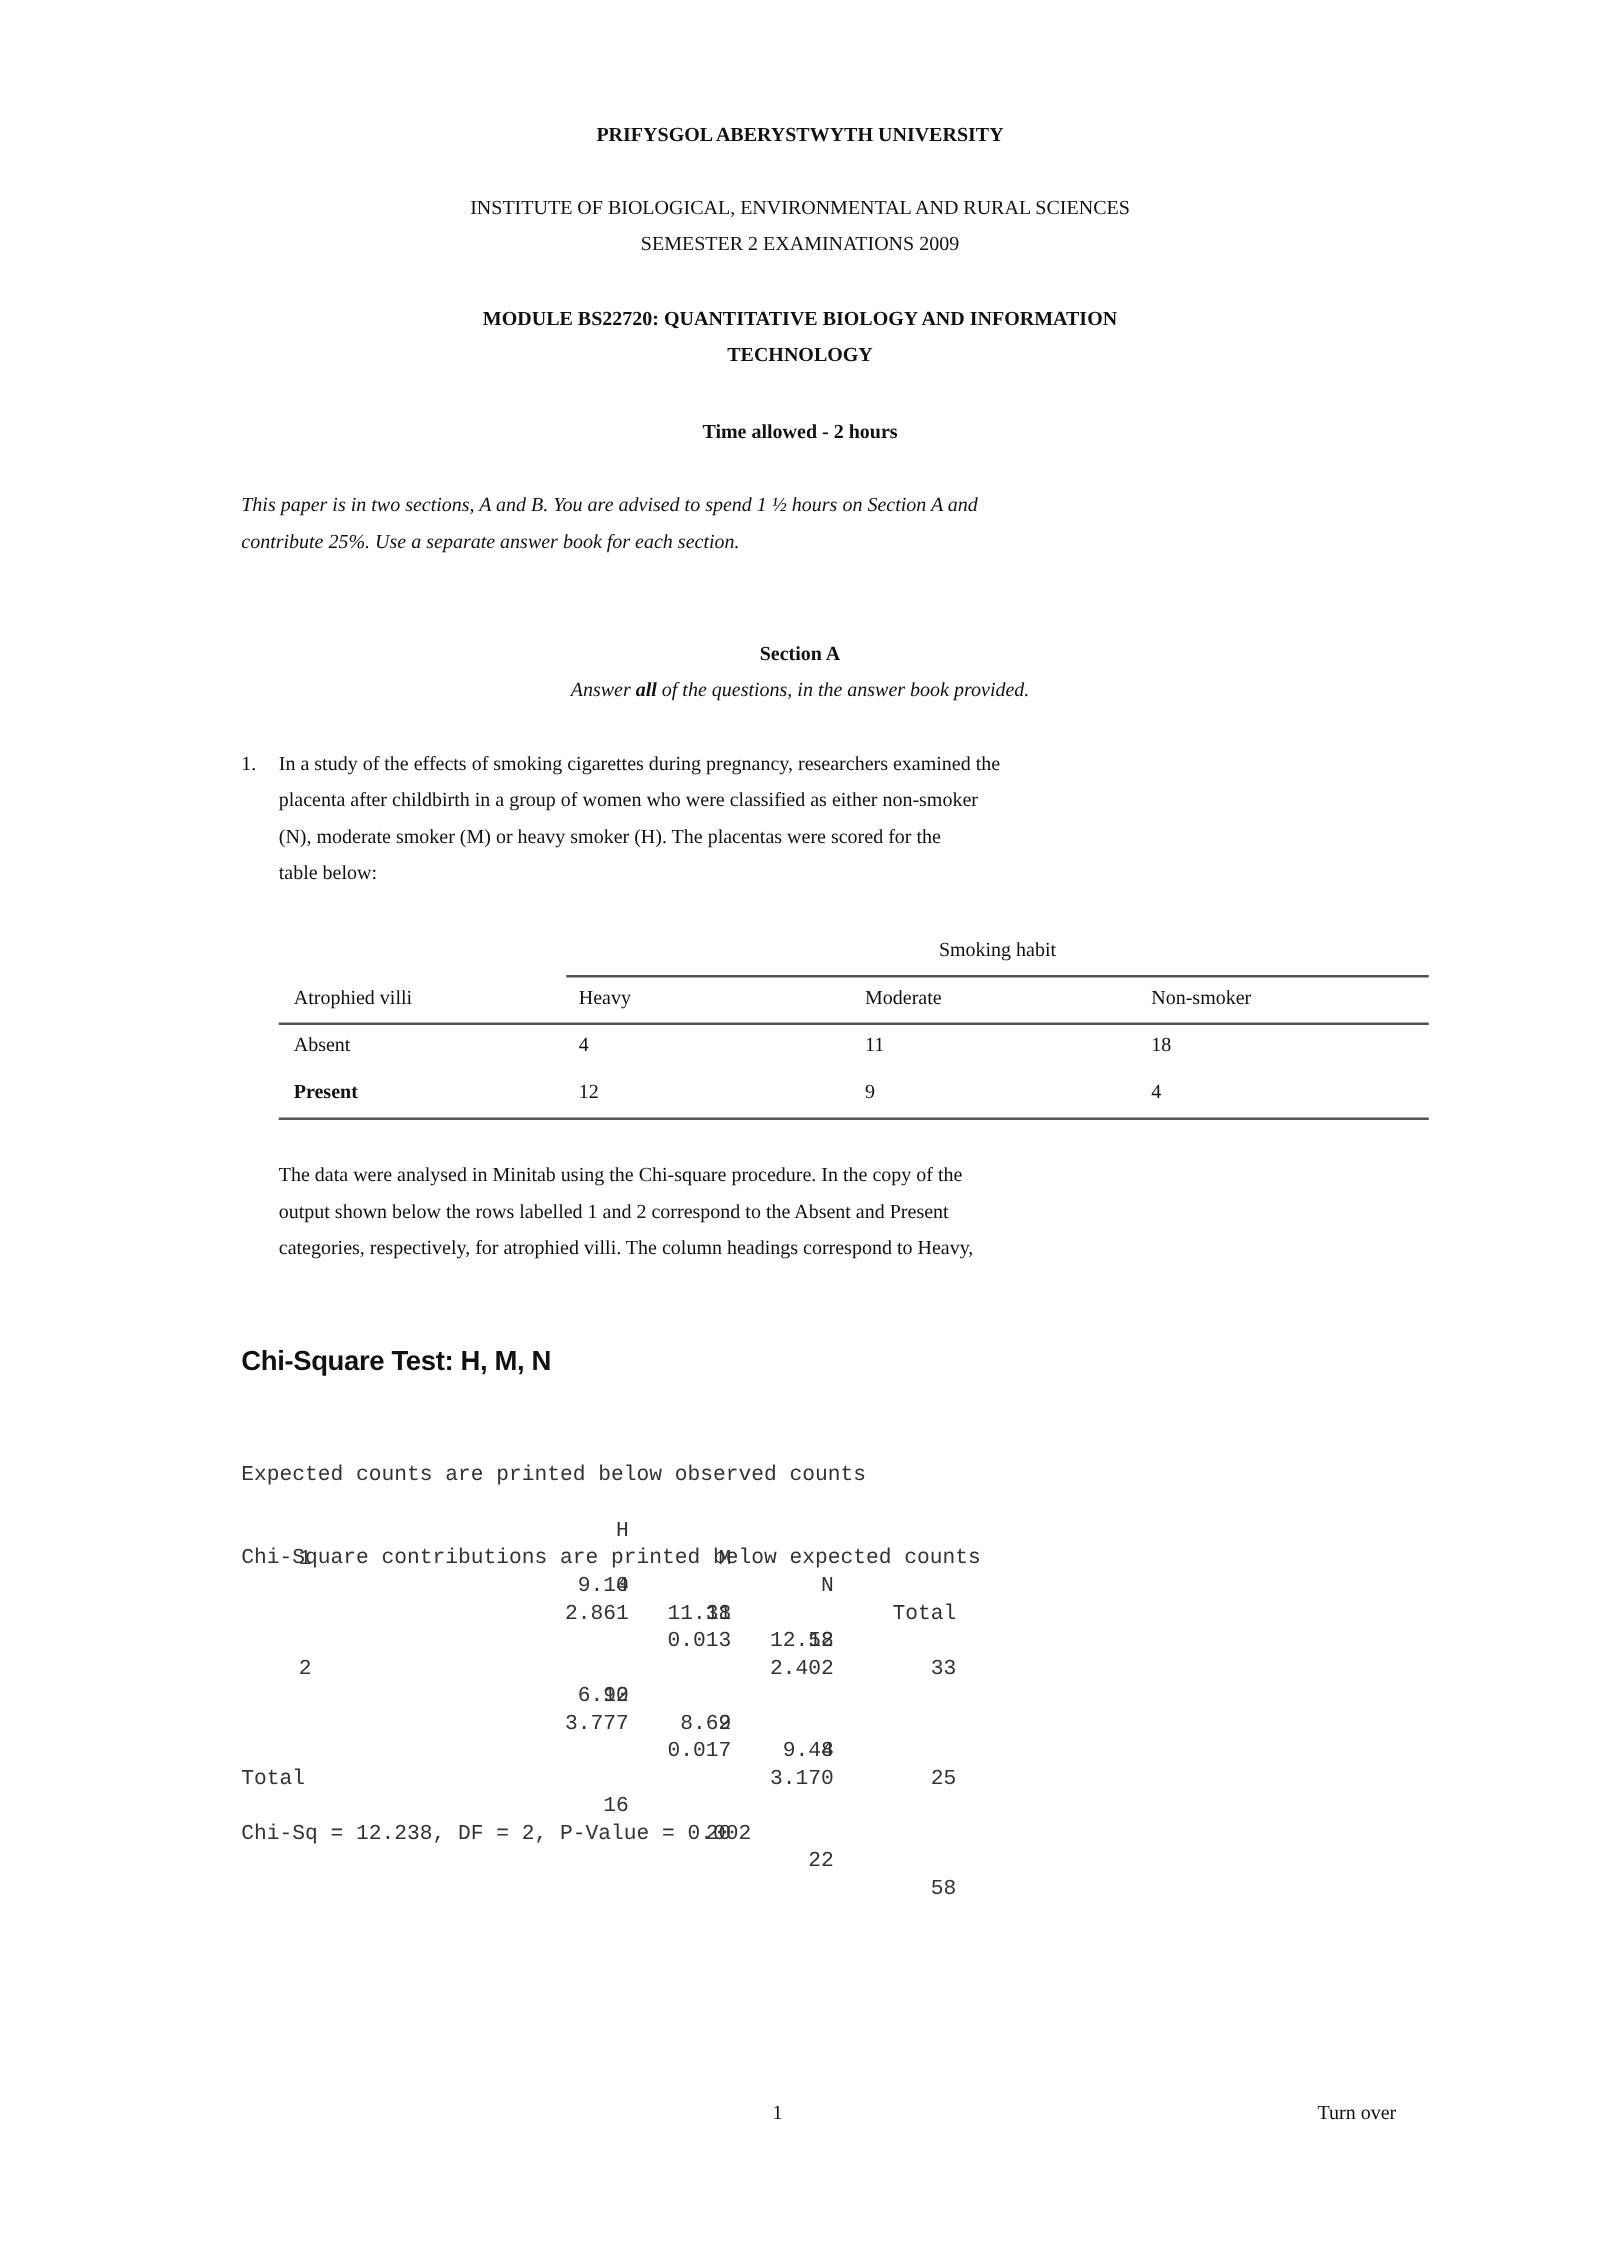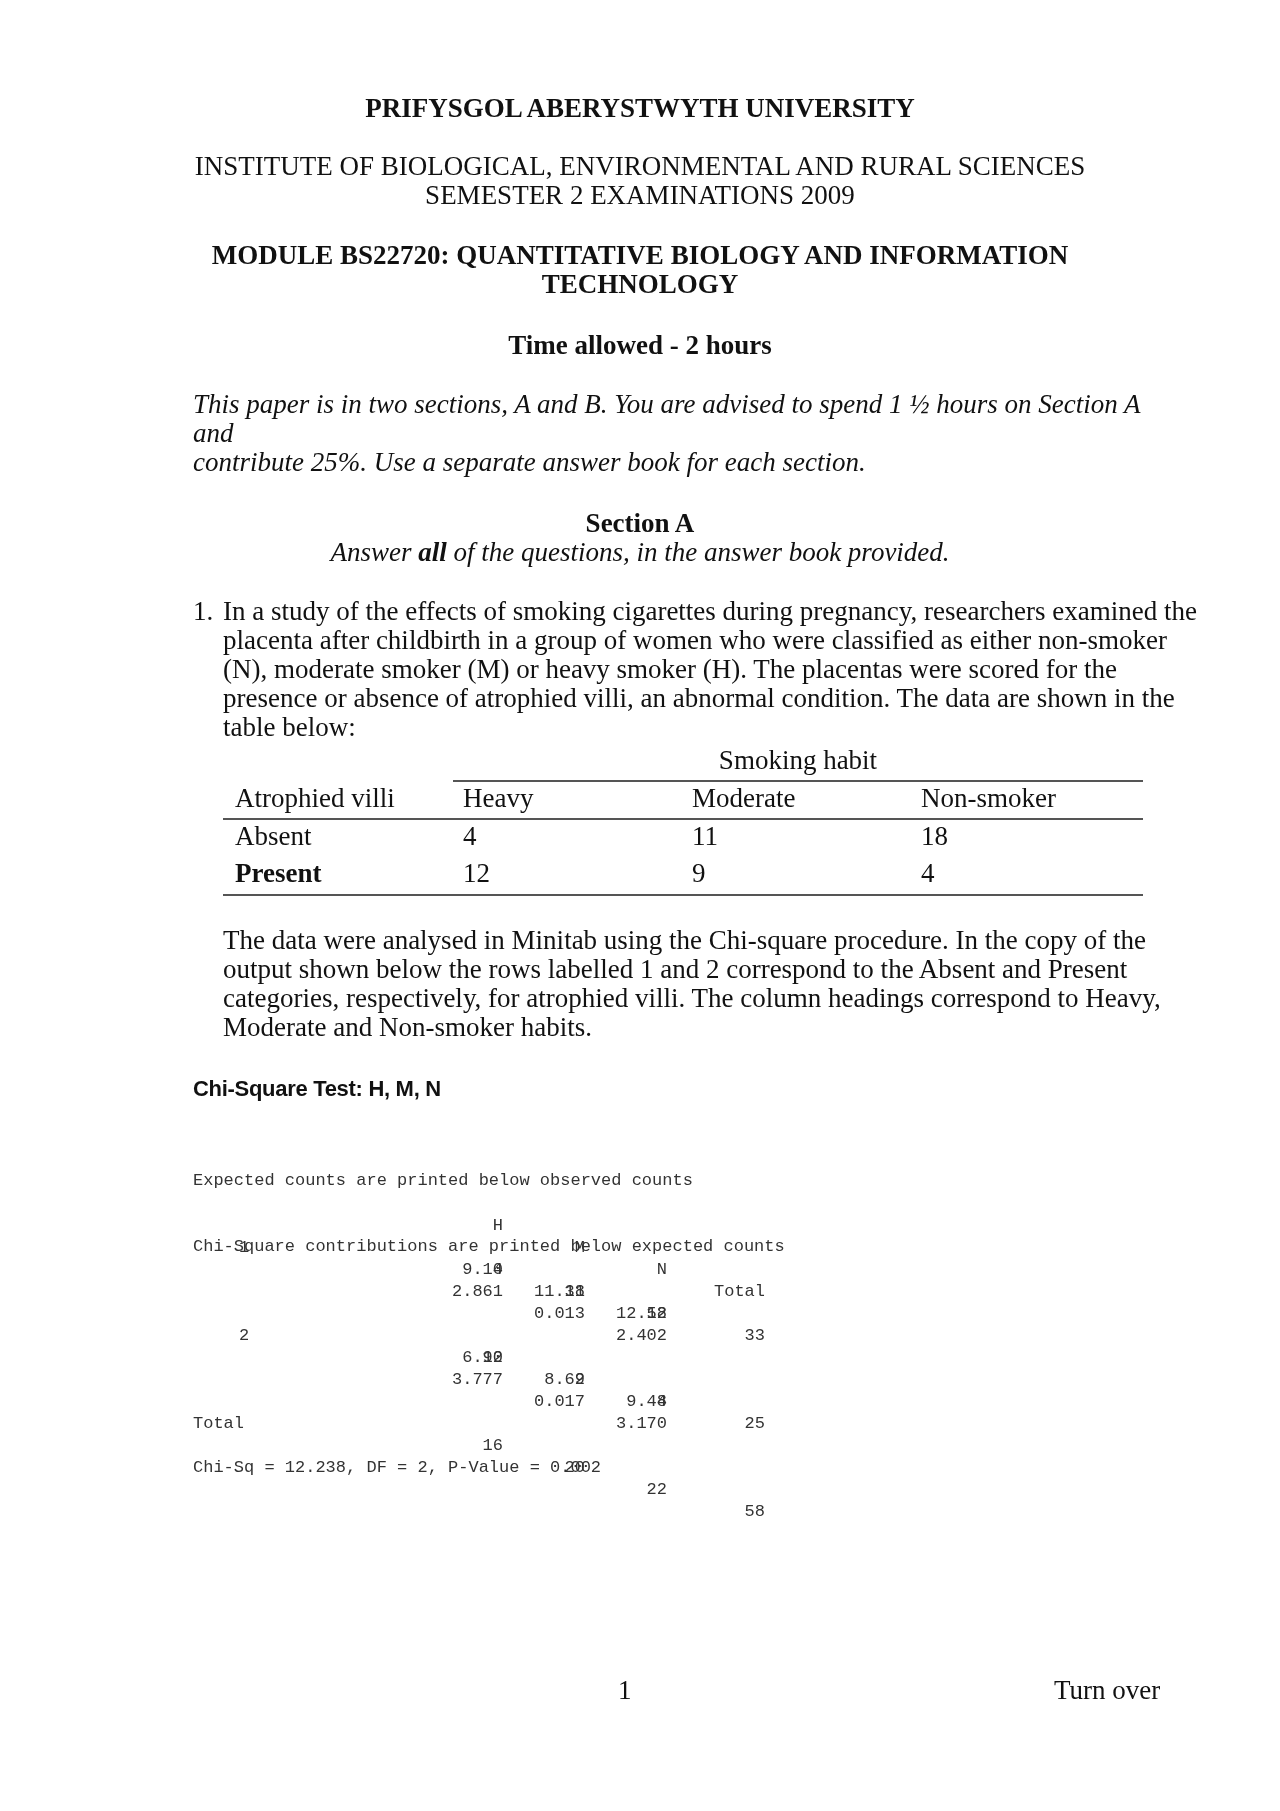--- a/index.html
+++ b/index.html
@@ -2,21 +2,21 @@
 <html><head>
   <meta charset="utf-8">
   <style>
     html, body { margin: 0; padding: 0; background: #ffffff; }
     body {
       width: 1280px; height: 1811px; position: relative; overflow: hidden;
       font-family: "Liberation Serif", "DejaVu Serif", serif; color: #111;
     }
     .abs { position: absolute; }
     .center { left: 0; width: 1280px; text-align: center; }
-    .serif { font-family: "Liberation Serif", "DejaVu Serif", serif; font-size: 27px; line-height: 29px; }
+    .serif { font-family: "Liberation Serif", "DejaVu Serif", serif; font-size: 16px; line-height: 29px; }
     .bold { font-weight: bold; }
     .italic { font-style: italic; }
 
     #uni { top: 94px; }
     #inst { top: 152px; }
     #sem { top: 181px; }
     #module1 { top: 241px; }
     #module2 { top: 270px; }
     #time { top: 331px; }
 
@@ -74,21 +74,20 @@
 
 <div id="sectA" class="abs center serif bold">Section A</div>
 <div id="sectA-sub" class="abs center serif italic"><span>Answer </span><b>all</b><span> of the questions, in the answer book provided.</span></div>
 
 <div id="q1" class="abs serif">
   <span class="num">1.</span>
   <div class="text">
     <div>In a study of the effects of smoking cigarettes during pregnancy, researchers examined the</div>
     <div>placenta after childbirth in a group of women who were classified as either non-smoker</div>
     <div>(N), moderate smoker (M) or heavy smoker (H).  The placentas were scored for the</div>
-    <div>presence or absence of atrophied villi, an abnormal condition.  The data are shown in the</div>
     <div>table below:</div>
   </div>
 </div>
 
 <div id="data-table" class="abs serif">
   <div class="th-group">Smoking habit</div>
   <div class="rule" style="left:230px; width:690px; top:34px;"></div>
   <div class="cell" style="left:12px; top:38px;">Atrophied villi</div>
   <div class="cell" style="left:240px; top:38px;">Heavy</div>
   <div class="cell" style="left:469px; top:38px;">Moderate</div>
@@ -104,21 +103,20 @@
   <div class="cell" style="left:240px; top:113px;">12</div>
   <div class="cell" style="left:469px; top:113px;">9</div>
   <div class="cell" style="left:698px; top:113px;">4</div>
   <div class="rule" style="left:0; width:920px; top:148px;"></div>
 </div>
 
 <div id="para2" class="abs serif">
   <div>The data were analysed in Minitab using the Chi-square procedure.  In the copy of the</div>
   <div>output shown below the rows labelled 1 and 2 correspond to the Absent and Present</div>
   <div>categories, respectively, for atrophied villi.  The column headings correspond to Heavy,</div>
-  <div>Moderate and Non-smoker habits.</div>
 </div>
 
 <div id="minitab-title" class="abs">Chi-Square Test: H, M, N</div>
 <div id="minitab-notes" class="abs mono">
   <div>Expected counts are printed below observed counts</div>
   <div>Chi-Square contributions are printed below expected counts</div>
 </div>
 
 <div id="minitab-table" class="abs mono">
   

